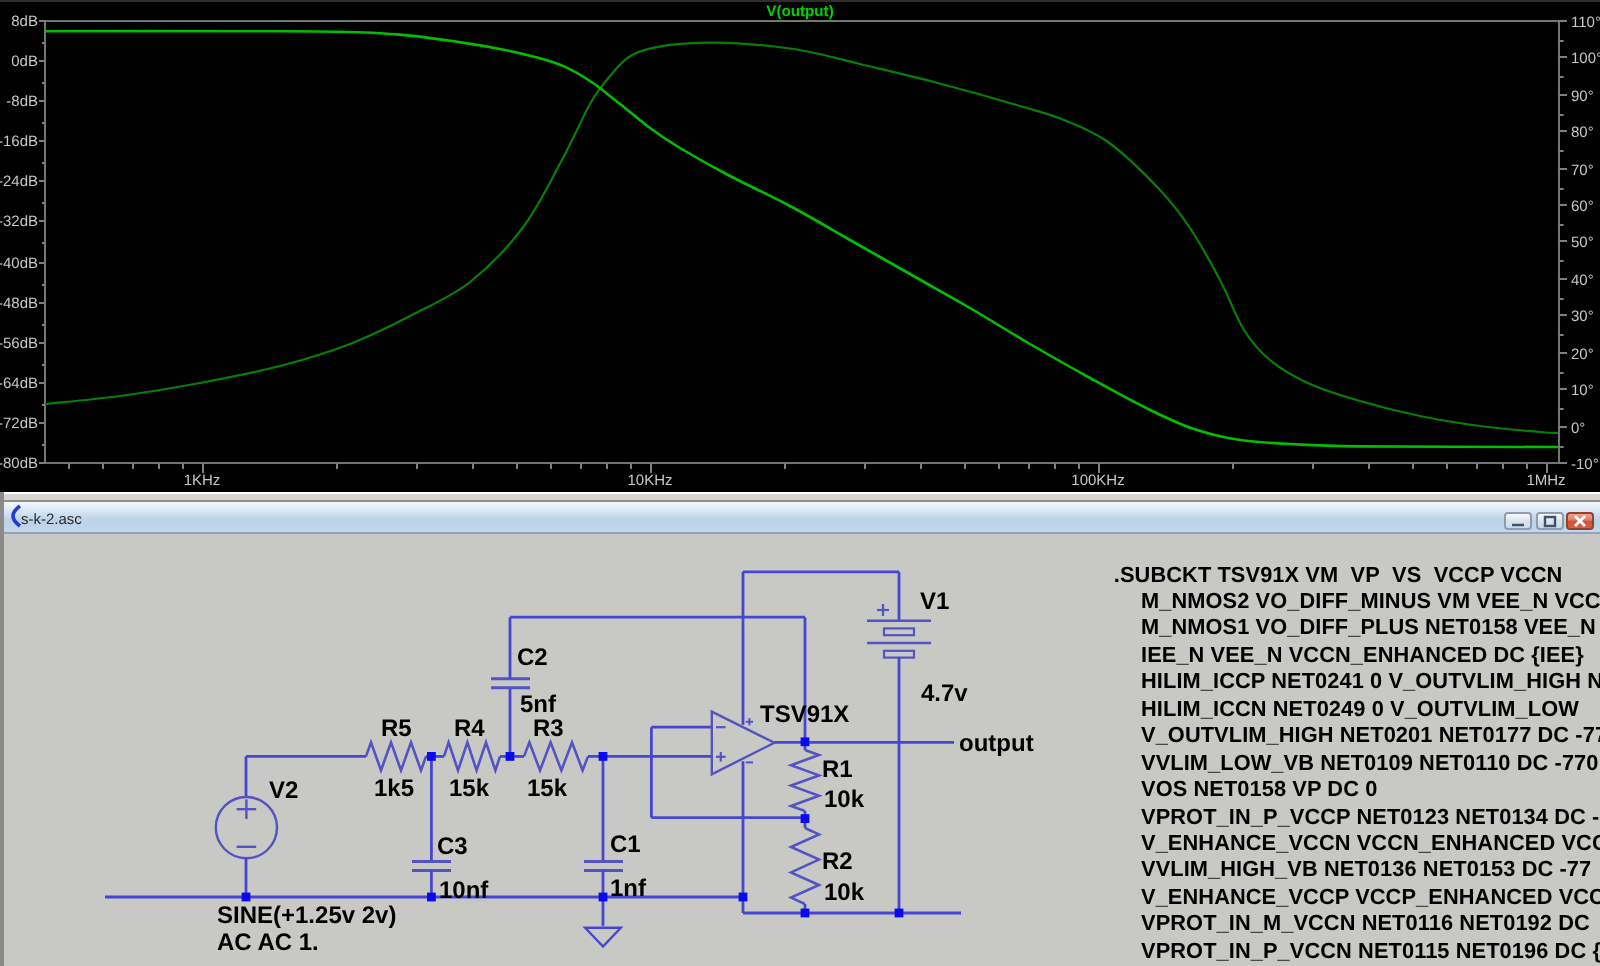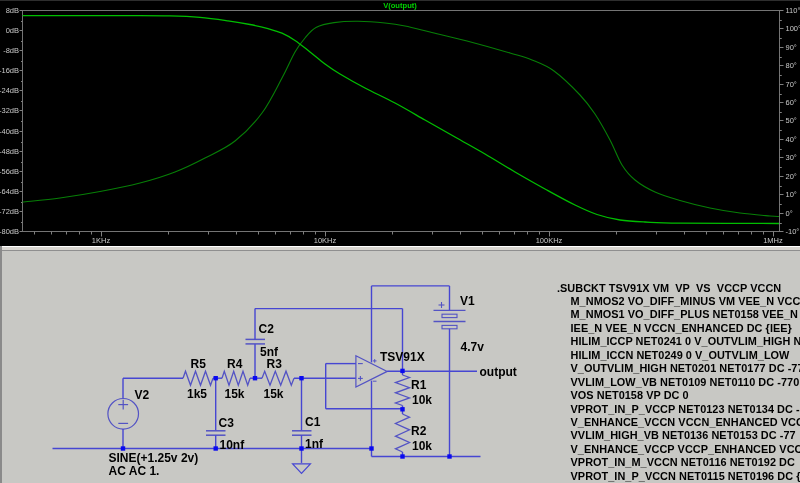--- a/index.html
+++ b/index.html
@@ -241,13 +241,34 @@
 <line x1="738.5" y1="231.5" x2="738.5" y2="234.5" stroke="#7f7f7f" stroke-width="1"></line>
 <line x1="751.5" y1="231.5" x2="751.5" y2="234.5" stroke="#7f7f7f" stroke-width="1"></line>
 <line x1="763.5" y1="231.5" x2="763.5" y2="234.5" stroke="#7f7f7f" stroke-width="1"></line>
 <path d="M22.5,202.0 C28.8,201.3 47.1,199.8 60.0,198.0 C72.9,196.2 86.7,194.0 100.0,191.5 C113.3,189.0 127.5,186.2 140.0,183.0 C152.5,179.8 164.2,176.2 175.0,172.0 C185.8,167.8 195.0,163.2 205.0,158.0 C215.0,152.8 225.5,148.5 235.0,141.0 C244.5,133.5 254.2,123.5 262.0,113.0 C269.8,102.5 276.5,88.2 282.0,78.0 C287.5,67.8 291.2,58.7 295.0,52.0 C298.8,45.3 301.5,42.1 305.0,38.0 C308.5,33.9 311.2,30.1 316.0,27.5 C320.8,24.9 327.0,23.6 334.0,22.6 C341.0,21.6 349.5,21.2 358.0,21.3 C366.5,21.4 377.2,22.2 385.0,23.0 C392.8,23.8 397.5,24.5 405.0,26.0 C412.5,27.5 419.7,29.5 430.0,32.0 C440.3,34.5 453.7,37.5 467.0,41.0 C480.3,44.5 499.2,49.8 510.0,53.0 C520.8,56.2 524.7,57.0 532.0,60.0 C539.3,63.0 546.0,65.2 554.0,71.0 C562.0,76.8 573.2,87.8 580.0,95.0 C586.8,102.2 590.0,106.5 595.0,114.0 C600.0,121.5 605.5,131.5 610.0,140.0 C614.5,148.5 617.8,158.3 622.0,165.0 C626.2,171.7 629.5,175.5 635.0,180.0 C640.5,184.5 647.5,188.6 655.0,192.0 C662.5,195.4 670.8,197.8 680.0,200.5 C689.2,203.2 700.0,205.9 710.0,208.0 C720.0,210.1 730.0,211.7 740.0,213.0 C750.0,214.3 763.5,215.4 770.0,216.0 C776.5,216.6 777.5,216.4 779.0,216.5" fill="none" stroke="#077f07" stroke-width="1.1"></path>
 <path d="M22.5,15.6 C38.8,15.6 95.4,15.5 120.0,15.6 C144.6,15.7 156.7,15.6 170.0,15.9 C183.3,16.2 190.3,16.5 200.0,17.3 C209.7,18.1 219.7,19.6 228.0,20.8 C236.3,22.0 243.3,23.2 250.0,24.5 C256.7,25.8 262.7,27.2 268.0,28.6 C273.3,30.1 277.5,31.2 282.0,33.2 C286.5,35.2 290.3,37.4 295.0,40.5 C299.7,43.6 305.0,48.1 310.0,52.0 C315.0,55.9 320.0,60.3 325.0,64.0 C330.0,67.7 333.3,70.0 340.0,74.0 C346.7,78.0 355.8,83.2 365.0,88.0 C374.2,92.8 385.0,97.7 395.0,103.0 C405.0,108.3 415.0,114.3 425.0,120.0 C435.0,125.7 445.0,131.3 455.0,137.0 C465.0,142.7 475.0,148.2 485.0,154.0 C495.0,159.8 505.0,166.2 515.0,172.0 C525.0,177.8 535.0,183.5 545.0,189.0 C555.0,194.5 566.3,200.8 575.0,205.0 C583.7,209.2 589.5,212.0 597.0,214.5 C604.5,217.0 612.0,218.8 620.0,220.0 C628.0,221.2 635.0,221.5 645.0,222.0 C655.0,222.5 657.7,222.9 680.0,223.2 C702.3,223.4 762.5,223.4 779.0,223.5" fill="none" stroke="#00be00" stroke-width="1.3"></path>
 <text x="400" y="8" text-anchor="middle" class="ttl">V(output)</text>
 </svg></div>
 <div id="strip1"></div>
     <div id="strip2"></div>
     <div id="strip3"></div>
+<div id="tbar">
+  <svg style="position:absolute;left:2px;top:1.5px" width="10" height="12" viewBox="0 0 10 12">
+    <path d="M8,1 Q1,6 8,11" fill="none" stroke="#2538d8" stroke-width="1.8"></path>
+  </svg>
+  <div class="txt">s-k-2.asc</div>
+  <div class="btn" id="bmin">
+        <svg style="display:block" width="12" height="7.5" viewBox="0 0 12 7.5">
+          <line x1="3" y1="5.5" x2="9" y2="5.5" stroke="#40526a" stroke-width="1.3"></line>
+        </svg>
+      </div>
+  <div class="btn" id="bmax">
+        <svg style="display:block" width="12" height="7.5" viewBox="0 0 12 7.5">
+          <rect x="3.5" y="1.5" width="5" height="4.5" fill="none" stroke="#40526a" stroke-width="1.2"></rect>
+        </svg>
+      </div>
+  <div class="btn" id="bclo">
+        <svg style="display:block" width="12" height="7.5" viewBox="0 0 12 7.5">
+          <path d="M3.5,1 L8.5,6 M8.5,1 L3.5,6" stroke="#ffffff" stroke-width="1.4"></path>
+        </svg>
+      </div>
+</div>
 <div id="ledge"></div>
 </div>
 </body></html>

